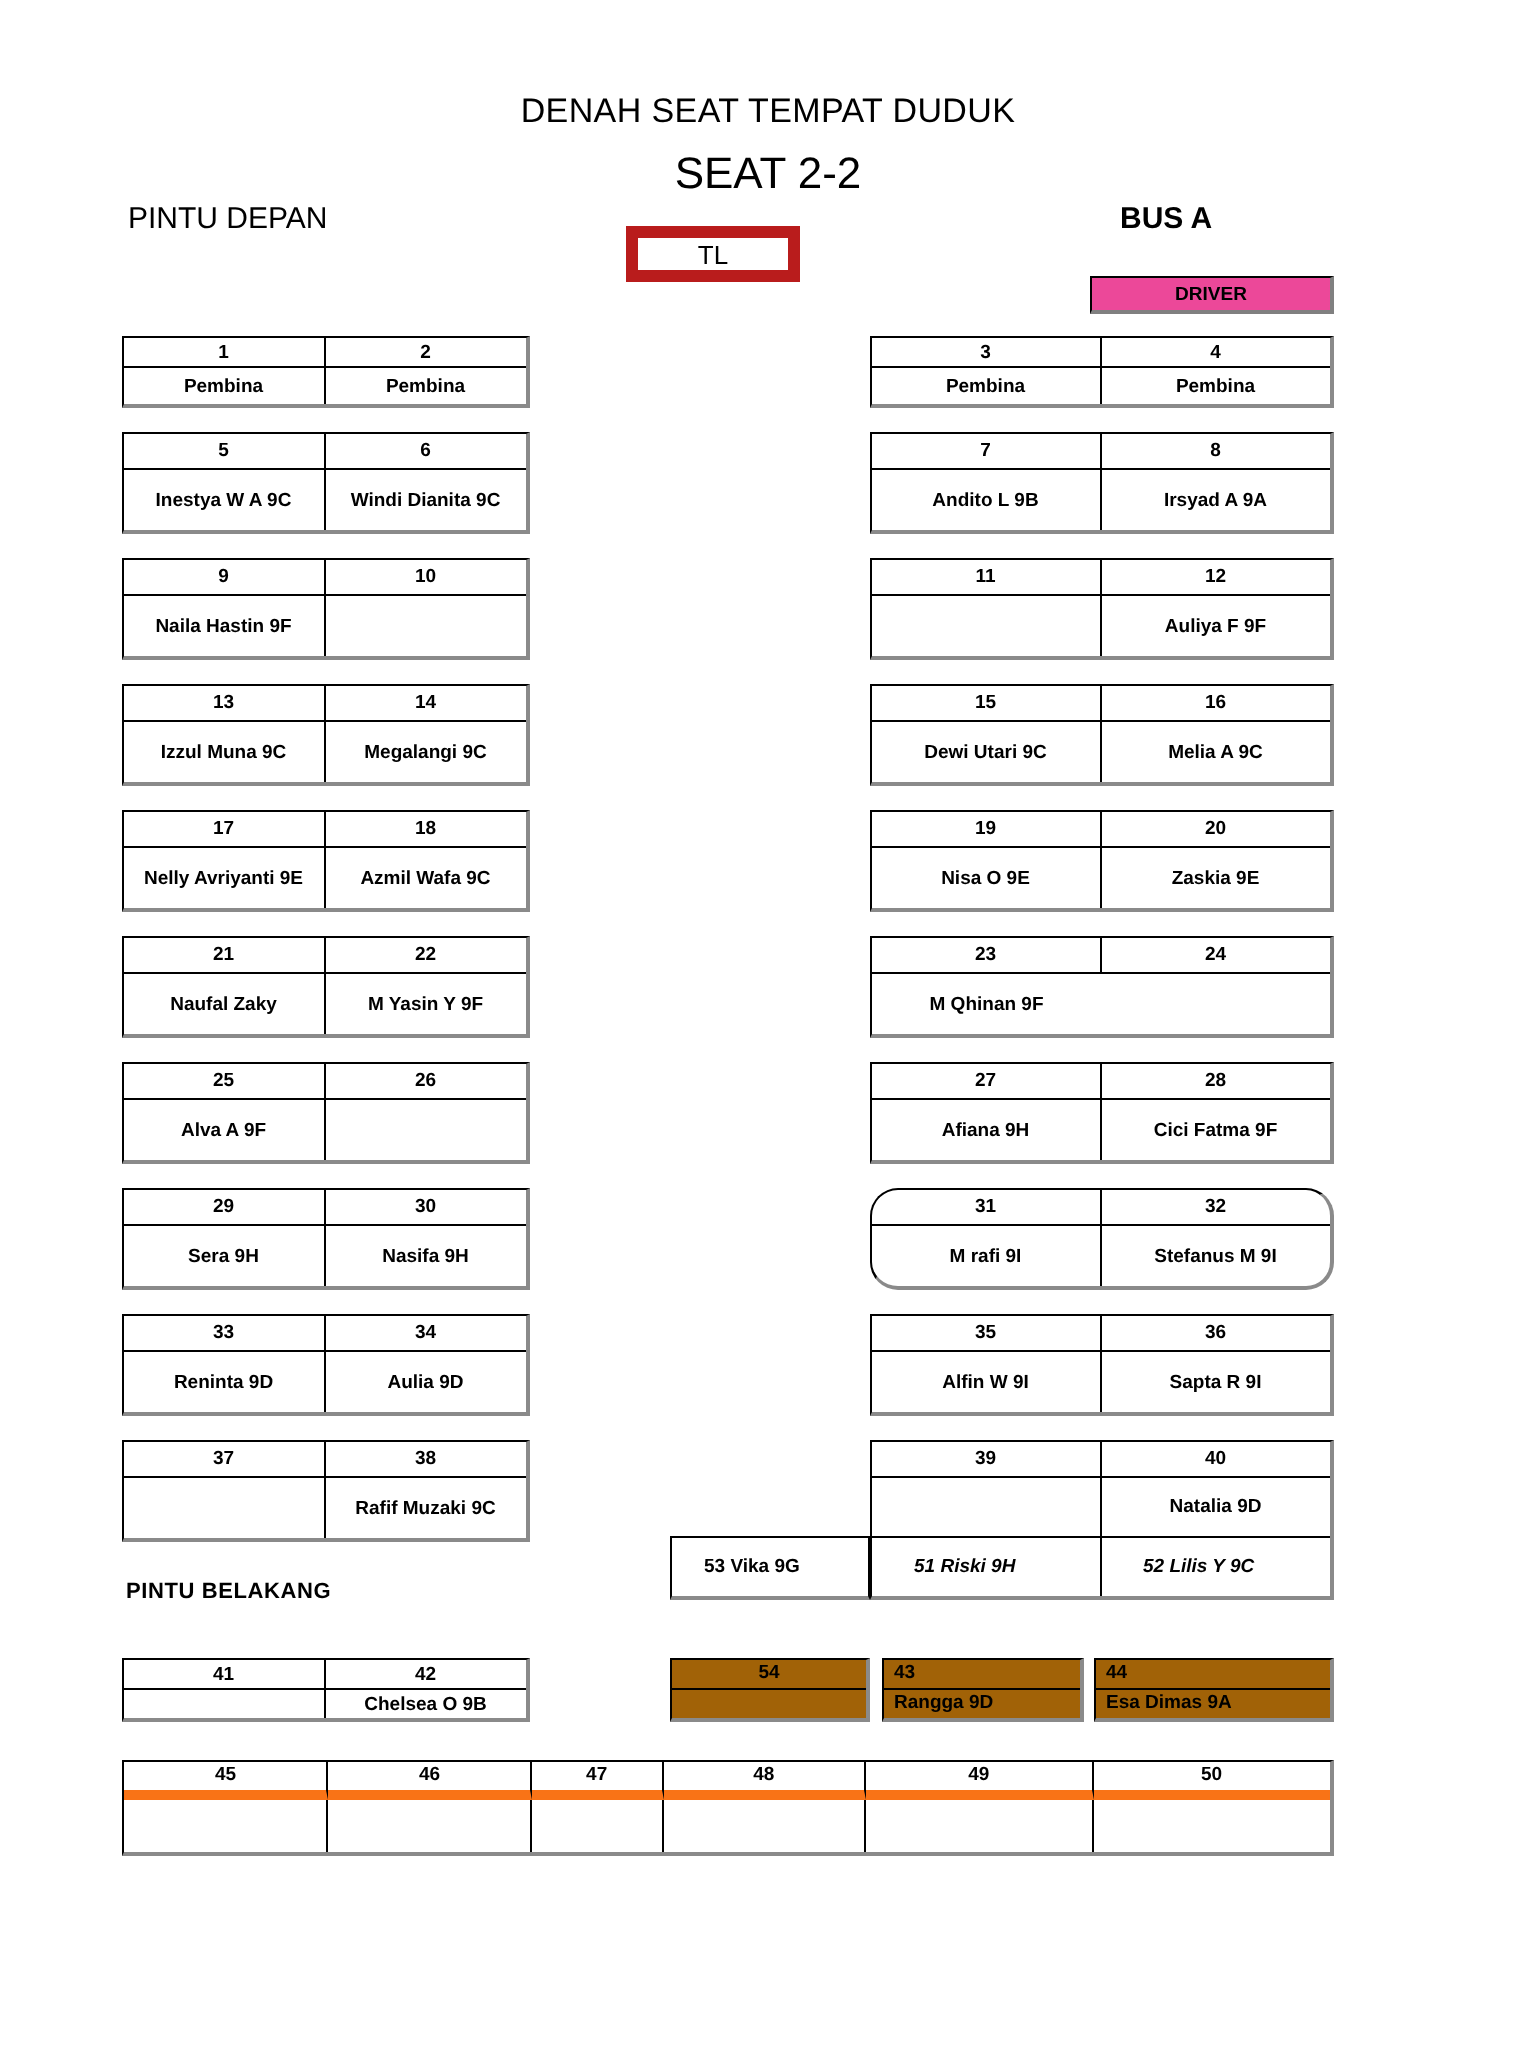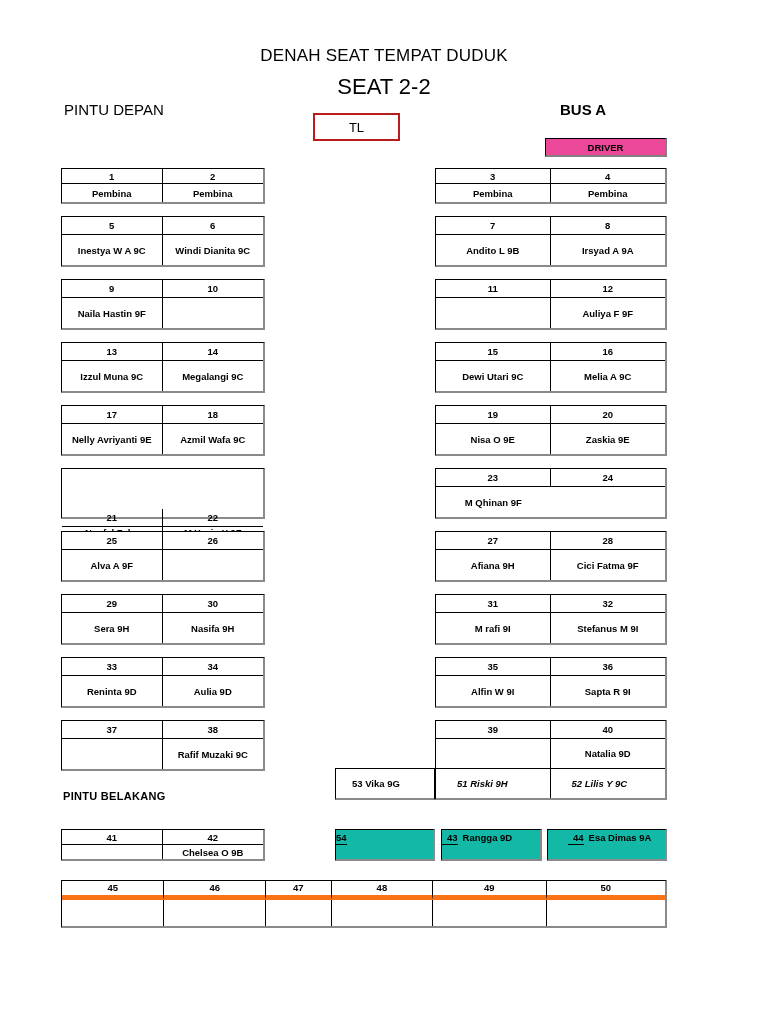--- a/index.html
+++ b/index.html
@@ -42,21 +42,21 @@
   .label-pintu-belakang {
     left: 63px; top: 790px;
     font-size: 11px;
     font-weight: bold;
     letter-spacing: .3px;
   }
 
   
   .tl-box {
     left: 313px; top: 113px; width: 87px; height: 28px;
-    border: 2px solid #b91c1c;
+    border: 6px solid #b91c1c;
     background: #ffffff;
     display: flex; align-items: center; justify-content: center;
     font-size: 13px;
   }
 
   
   .driver-box {
     left: 545px; top: 138px; width: 122px; height: 19px;
     border: 1px solid #000;
     border-bottom: 2px solid #808080;
@@ -98,23 +98,23 @@
   .seat-cell.right-col { width: 50%; }
   .num-row .seat-cell { border-bottom: 1px solid #000; font-weight: bold; }
   .name-row .seat-cell { font-weight: bold; }
   .seat-cell.align-left { justify-content: flex-start; padding-left: 21px; text-align: center; font-style: italic; }
 
   
   .mini-box {
     border: 1px solid #000;
     border-bottom: 2px solid #8a8a8a;
     border-right: 2px solid #8a8a8a;
-    background: #14b8a6;
-    display: flex;
-    flex-direction: row;
+    background: #a16207;
+    display: flex;
+    flex-direction: column;
   }
   .mini-row {
     height: 15px;
     display: flex;
     align-items: center;
     font-size: 9.5px;
     font-weight: bold;
     box-sizing: border-box;
   }
   .mini-row.top { border-bottom: 1px solid #000; }
@@ -216,21 +216,21 @@
       <div class="seat-row num-row" style="height:18px;">
         <div class="seat-cell left-col">17</div>
         <div class="seat-cell right-col">18</div>
       </div>
       <div class="seat-row name-row">
         <div class="seat-cell left-col">Nelly Avriyanti 9E</div>
         <div class="seat-cell right-col">Azmil Wafa 9C</div>
       </div>
     </div>
     <div class="abs seat-block" style="left: 61px; top: 468px; width: 204px; height: 51px;">
-      <div class="seat-row num-row" style="height:18px;margin-top:40px;">
+      <div class="seat-row num-row" style="height:18px;">
         <div class="seat-cell left-col">21</div>
         <div class="seat-cell right-col">22</div>
       </div>
       <div class="seat-row name-row">
         <div class="seat-cell left-col">Naufal Zaky</div>
         <div class="seat-cell right-col">M Yasin Y 9F</div>
       </div>
     </div>
     <div class="abs seat-block" style="left: 61px; top: 531px; width: 204px; height: 51px;">
       <div class="seat-row num-row" style="height:18px;">
@@ -337,21 +337,21 @@
     <div class="abs seat-block" style="left: 435px; top: 531px; width: 232px; height: 51px;">
       <div class="seat-row num-row" style="height:18px;">
         <div class="seat-cell left-col">27</div>
         <div class="seat-cell right-col">28</div>
       </div>
       <div class="seat-row name-row">
         <div class="seat-cell left-col">Afiana 9H</div>
         <div class="seat-cell right-col">Cici Fatma 9F</div>
       </div>
     </div>
-    <div class="abs seat-block" style="left: 435px; top: 594px; width: 232px; height: 51px;">
+    <div class="abs seat-block" style="left: 435px; top: 594px; width: 232px; height: 51px; border-radius: 14px;">
       <div class="seat-row num-row" style="height:18px;">
         <div class="seat-cell left-col">31</div>
         <div class="seat-cell right-col">32</div>
       </div>
       <div class="seat-row name-row">
         <div class="seat-cell left-col">M rafi 9I</div>
         <div class="seat-cell right-col">Stefanus M 9I</div>
       </div>
     </div>
     <div class="abs seat-block" style="left: 435px; top: 657px; width: 232px; height: 51px;">
@@ -396,21 +396,21 @@
 
 <div id="mini-boxes">
     <div class="abs mini-box" style="left: 335px; top: 829px; width: 100px; height: 32px;">
       <div class="mini-row top center">54</div>
       <div class="mini-row center"></div>
     </div>
     <div class="abs mini-box" style="left: 441px; top: 829px; width: 101px; height: 32px;">
       <div class="mini-row top lefty">43</div>
       <div class="mini-row lefty">Rangga 9D</div>
     </div>
-    <div class="abs mini-box" style="left: 547px; top: 829px; width: 120px; height: 32px; padding-left: 20px;">
+    <div class="abs mini-box" style="left: 547px; top: 829px; width: 120px; height: 32px;">
       <div class="mini-row top lefty">44</div>
       <div class="mini-row lefty">Esa Dimas 9A</div>
     </div>
   </div>
 
 <div class="abs bottom-table">
   <div class="bt-row numbers" id="bt-numbers">
       <div class="bt-cell" style="width: 103px;">45</div>
       <div class="bt-cell" style="width: 102px;">46</div>
       <div class="bt-cell" style="width: 66px;">47</div>

